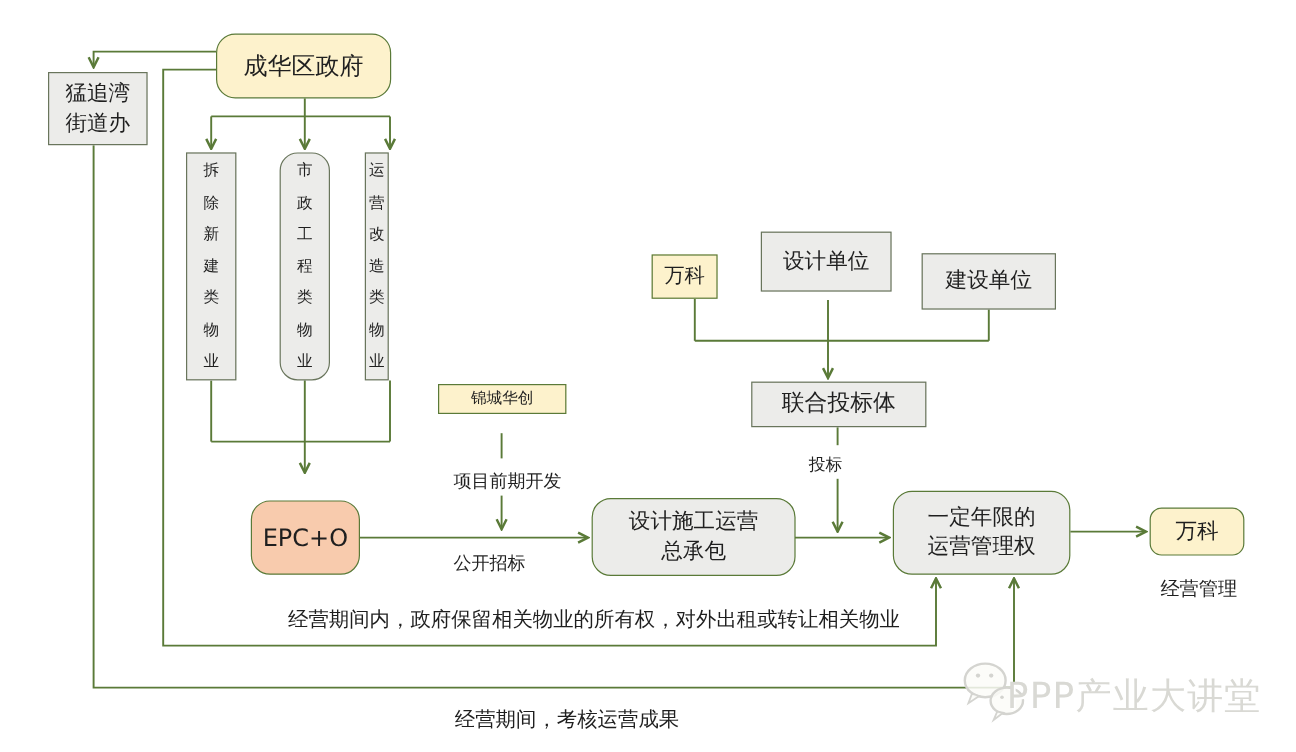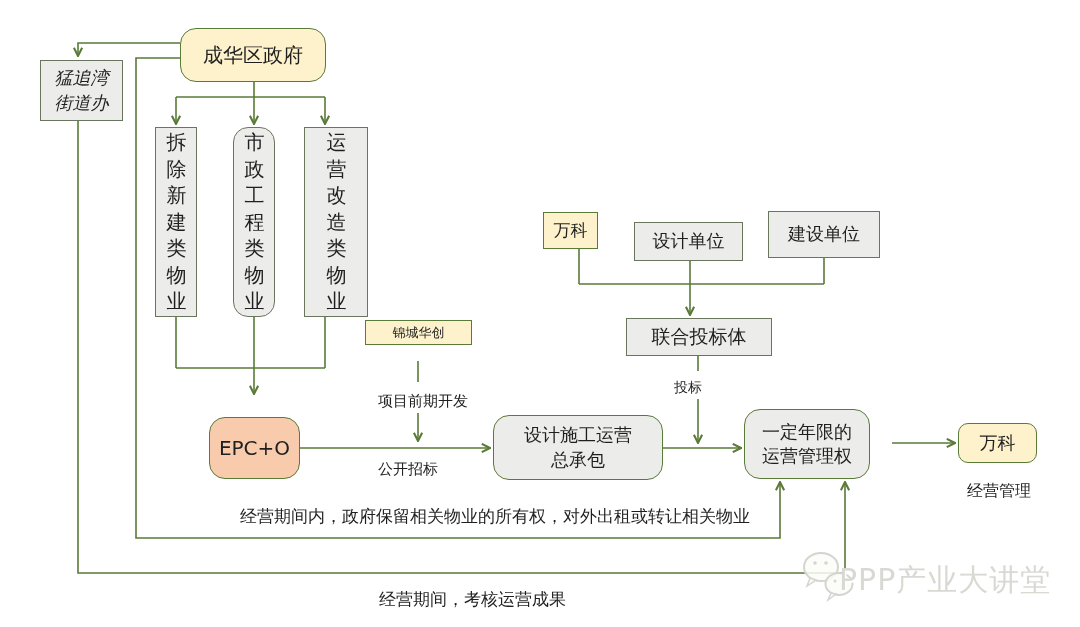--- a/index.html
+++ b/index.html
@@ -12,21 +12,21 @@
           font-family:"DejaVu Sans",sans-serif;color:var(--text);}
   .edges{position:absolute;left:0;top:0;}
   .edge{stroke:var(--line-green);fill:none;stroke-width:1.6px;}
   .node{position:absolute;box-sizing:border-box;display:flex;align-items:center;justify-content:center;
         text-align:center;border:1.6px solid var(--border-green);background:#fff;line-height:1.35;}
   .yellow{background:var(--yellow-fill);}
   .gray{background:var(--gray-fill);border-color:var(--gray-border);}
   .salmon{background:var(--salmon-fill);border-radius:16px;border-color:var(--border-green);}
   .rounded{border-radius:16px;border-color:var(--border-green);}
   .rsmall{border-radius:10px;}
-  .vert span{display:inline-block;width:19px;word-break:break-all;line-height:26.5px;font-size:20px;font-family:Liberation Serif, serif;}
+  .vert span{display:inline-block;width:19px;word-break:break-all;line-height:26.5px;font-size:13px;font-family:Liberation Serif, serif;}
   .wrapbox span{display:inline-block;word-break:break-all;}
   .lbl{position:absolute;text-align:center;}
   .watermark-text{position:absolute;left:839px;top:560px;font-size:30px;letter-spacing:1px;
         color:var(--watermark);text-shadow:1.5px 1.5px 0 #ffffff;white-space:nowrap;}
   .wm-logo{position:absolute;left:797px;top:547px;}
 </style>
 </head>
 <body>
 
 <div class="canvas">
@@ -58,48 +58,48 @@
     <path class="edge" d="M690,250 L690,315" marker-end="url(#arr)"></path>
     <path class="edge" d="M698,356 L698,371"></path>
     <path class="edge" d="M698,399 L698,443" marker-end="url(#arr)"></path>
     <path class="edge" d="M643,448 L741,448" marker-end="url(#arr)"></path>
     <path class="edge" d="M892,443 L955,443" marker-end="url(#arr)"></path>
   </svg>
 
   <div class="node yellow" style="left:180px;top:28px;width:146px;height:54px;font-size:20px;border-radius:16px;">成华区政府</div>
 
   <div class="node gray wrapbox" style="left:40px;top:60px;width:83px;height:61px;font-size:18px;">
-    <span style="width:56px;font-style:italic;">猛追湾街道办</span>
+    <span style="width:56px;">猛追湾街道办</span>
   </div>
 
   <div class="node gray vert" style="left:155px;top:127px;width:42px;height:190px;">
     <span>拆除新建类物业</span>
   </div>
   <div class="node gray vert" style="left:233px;top:127px;width:42px;height:190px;border-radius:15px;">
     <span>市政工程类物业</span>
   </div>
-  <div class="node gray vert" style="left:304px;top:127px;width:64px;height:190px;">
+  <div class="node gray vert" style="left:304px;top:127px;width:20px;height:190px;">
     <span>运营改造类物业</span>
   </div>
 
   <div class="node yellow" style="left:365px;top:320px;width:107px;height:25px;font-size:13px;">锦城华创</div>
 
   <div class="node salmon" style="left:209px;top:417px;width:91px;height:62px;font-size:20px;">EPC+O</div>
 
   <div class="node yellow" style="left:543px;top:212px;width:55px;height:37px;font-size:17px;">万科</div>
-  <div class="node gray" style="left:634px;top:222px;width:109px;height:39px;font-size:18px;">设计单位</div>
+  <div class="node gray" style="left:634px;top:193px;width:109px;height:50px;font-size:18px;">设计单位</div>
   <div class="node gray" style="left:768px;top:211px;width:112px;height:47px;font-size:18px;">建设单位</div>
 
   <div class="node gray" style="left:626px;top:318px;width:146px;height:38px;font-size:19px;">联合投标体</div>
 
   <div class="node gray rounded wrapbox" style="left:493px;top:415px;width:170px;height:65px;font-size:18px;">
     <span style="width:112px;">设计施工运营总承包</span>
   </div>
 
-  <div class="node gray rounded wrapbox" style="left:744px;top:409px;width:126px;height:70px;font-size:18px;">
+  <div class="node gray rounded wrapbox" style="left:744px;top:409px;width:148px;height:70px;font-size:18px;">
     <span style="width:94px;">一定年限的运营管理权</span>
   </div>
 
   <div class="node yellow rounded rsmall" style="left:958px;top:423px;width:79px;height:40px;font-size:18px;">万科</div>
 
   <div class="lbl" style="left:348px;top:392px;width:150px;font-size:15px;">项目前期开发</div>
   <div class="lbl" style="left:348px;top:460px;width:120px;font-size:15px;">公开招标</div>
   <div class="lbl" style="left:658px;top:379px;width:60px;font-size:14px;">投标</div>
   <div class="lbl" style="left:947px;top:481px;width:104px;font-size:16px;">经营管理</div>
 

